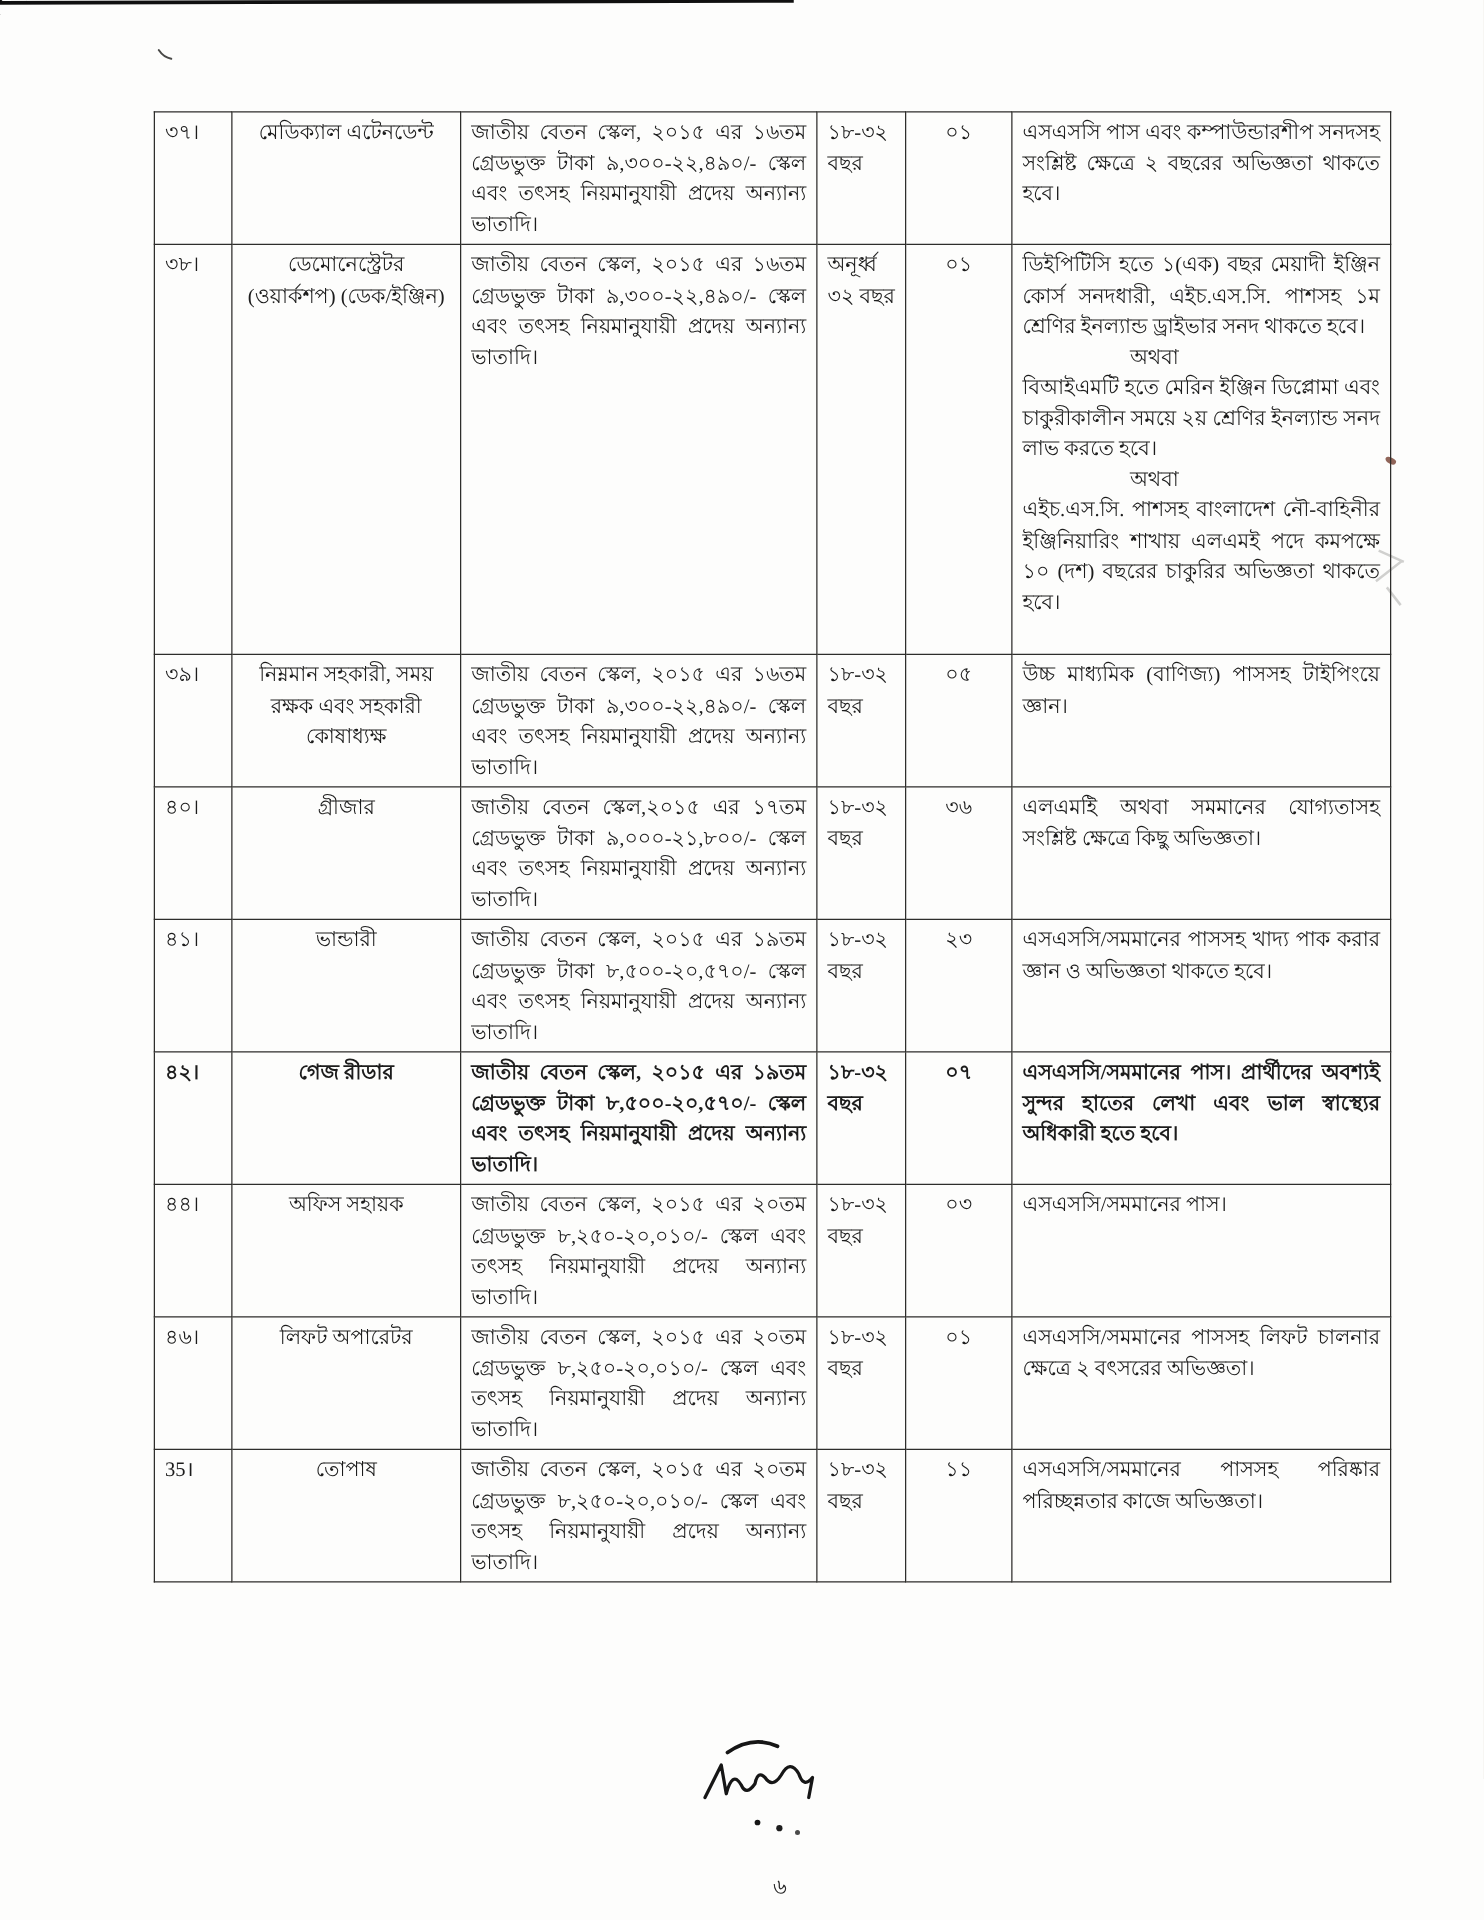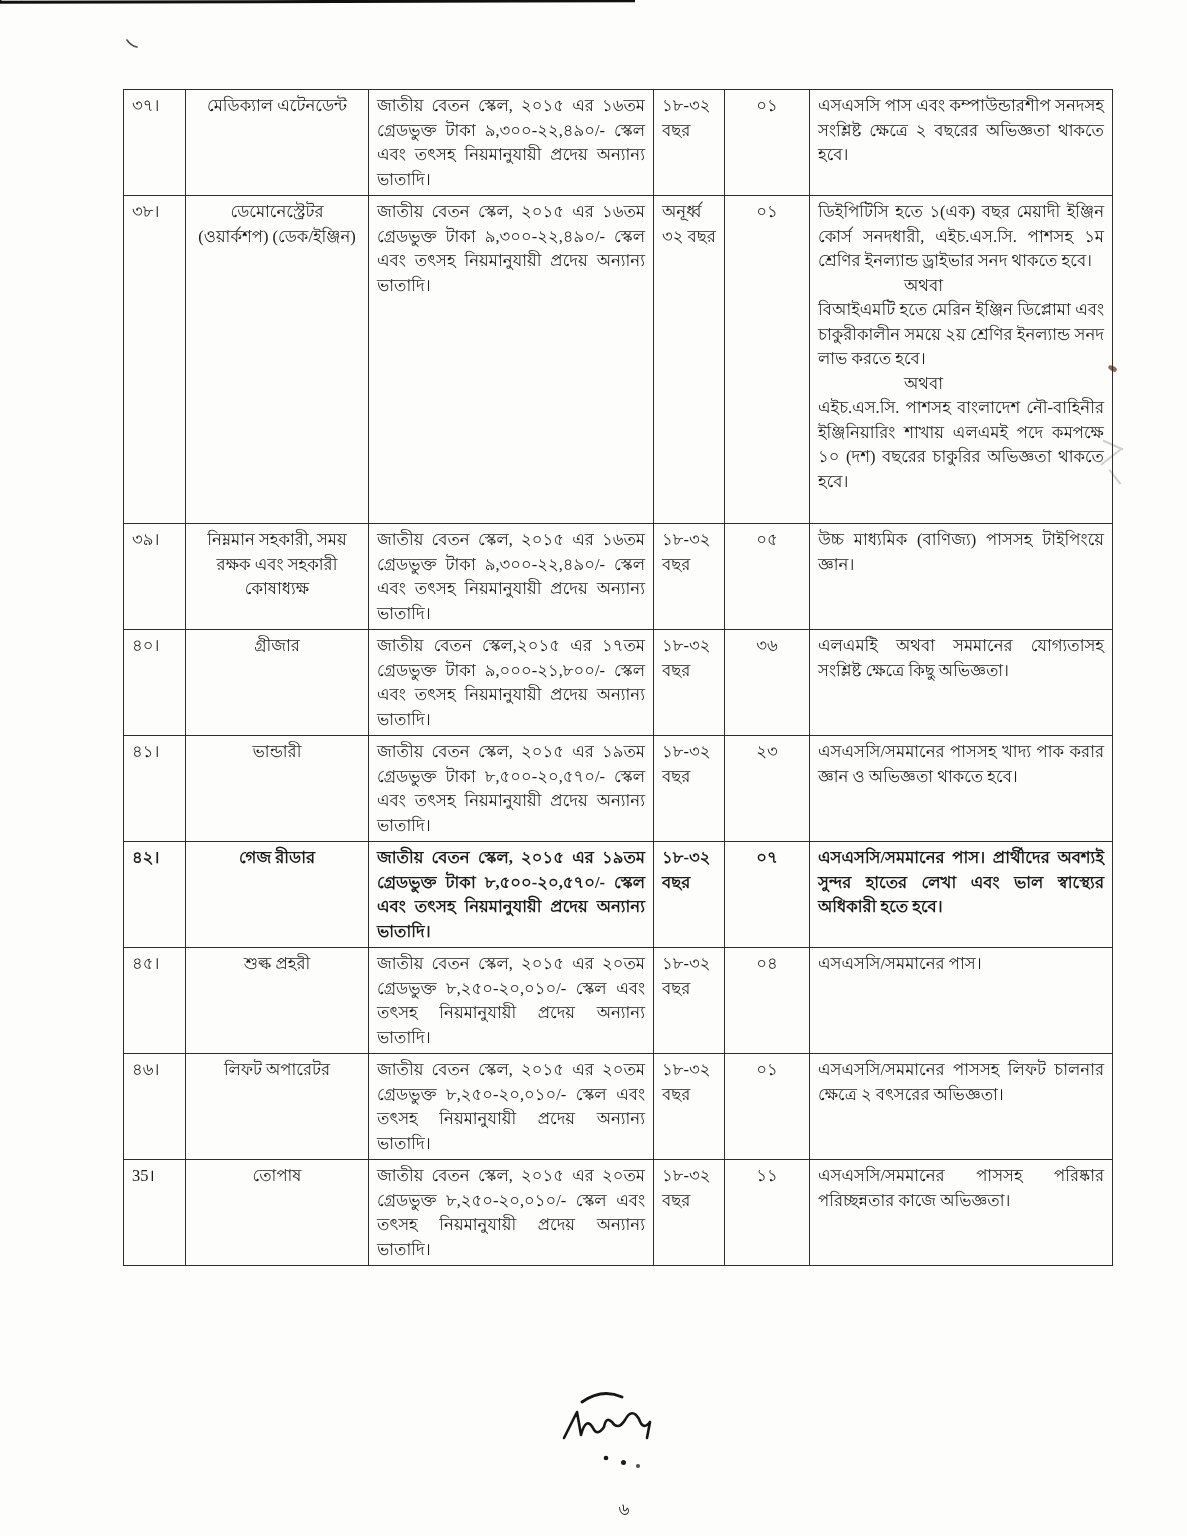--- a/index.html
+++ b/index.html
@@ -135,26 +135,26 @@
         <tr style="height: 102px; font-weight: bold;">
           <td class="c-serial">৪২।</td>
           <td class="c-post">গেজ রীডার</td>
           <td class="c-pay">জাতীয় বেতন স্কেল, ২০১৫ এর ১৯তম গ্রেডভুক্ত টাকা ৮,৫০০-২০,৫৭০/- স্কেল এবং তৎসহ নিয়মানুযায়ী প্রদেয় অন্যান্য ভাতাদি।</td>
           <td class="c-age">১৮-৩২ বছর</td>
           <td class="c-count">০৭</td>
           <td class="c-qual">
             <div class="q-par">এসএসসি/সমমানের পাস। প্রার্থীদের অবশ্যই সুন্দর হাতের লেখা এবং ভাল স্বাস্থ্যের অধিকারী হতে হবে।</div>
           </td>
         </tr>
-        <tr style="height: 101px;">
-          <td class="c-serial">৪৫।</td>
-          <td class="c-post">শুল্ক প্রহরী</td>
+        <tr style="height: 102px;">
+          <td class="c-serial">৪৪।</td>
+          <td class="c-post">অফিস সহায়ক</td>
           <td class="c-pay">জাতীয় বেতন স্কেল, ২০১৫ এর ২০তম গ্রেডভুক্ত ৮,২৫০-২০,০১০/- স্কেল এবং তৎসহ নিয়মানুযায়ী প্রদেয় অন্যান্য ভাতাদি।</td>
           <td class="c-age">১৮-৩২ বছর</td>
-          <td class="c-count">০৪</td>
+          <td class="c-count">০৩</td>
           <td class="c-qual">
             <div class="q-par">এসএসসি/সমমানের পাস।</div>
           </td>
         </tr>
         <tr style="height: 99px;">
           <td class="c-serial">৪৬।</td>
           <td class="c-post">লিফট অপারেটর</td>
           <td class="c-pay">জাতীয় বেতন স্কেল, ২০১৫ এর ২০তম গ্রেডভুক্ত ৮,২৫০-২০,০১০/- স্কেল এবং তৎসহ নিয়মানুযায়ী প্রদেয় অন্যান্য ভাতাদি।</td>
           <td class="c-age">১৮-৩২ বছর</td>
           <td class="c-count">০১</td>

